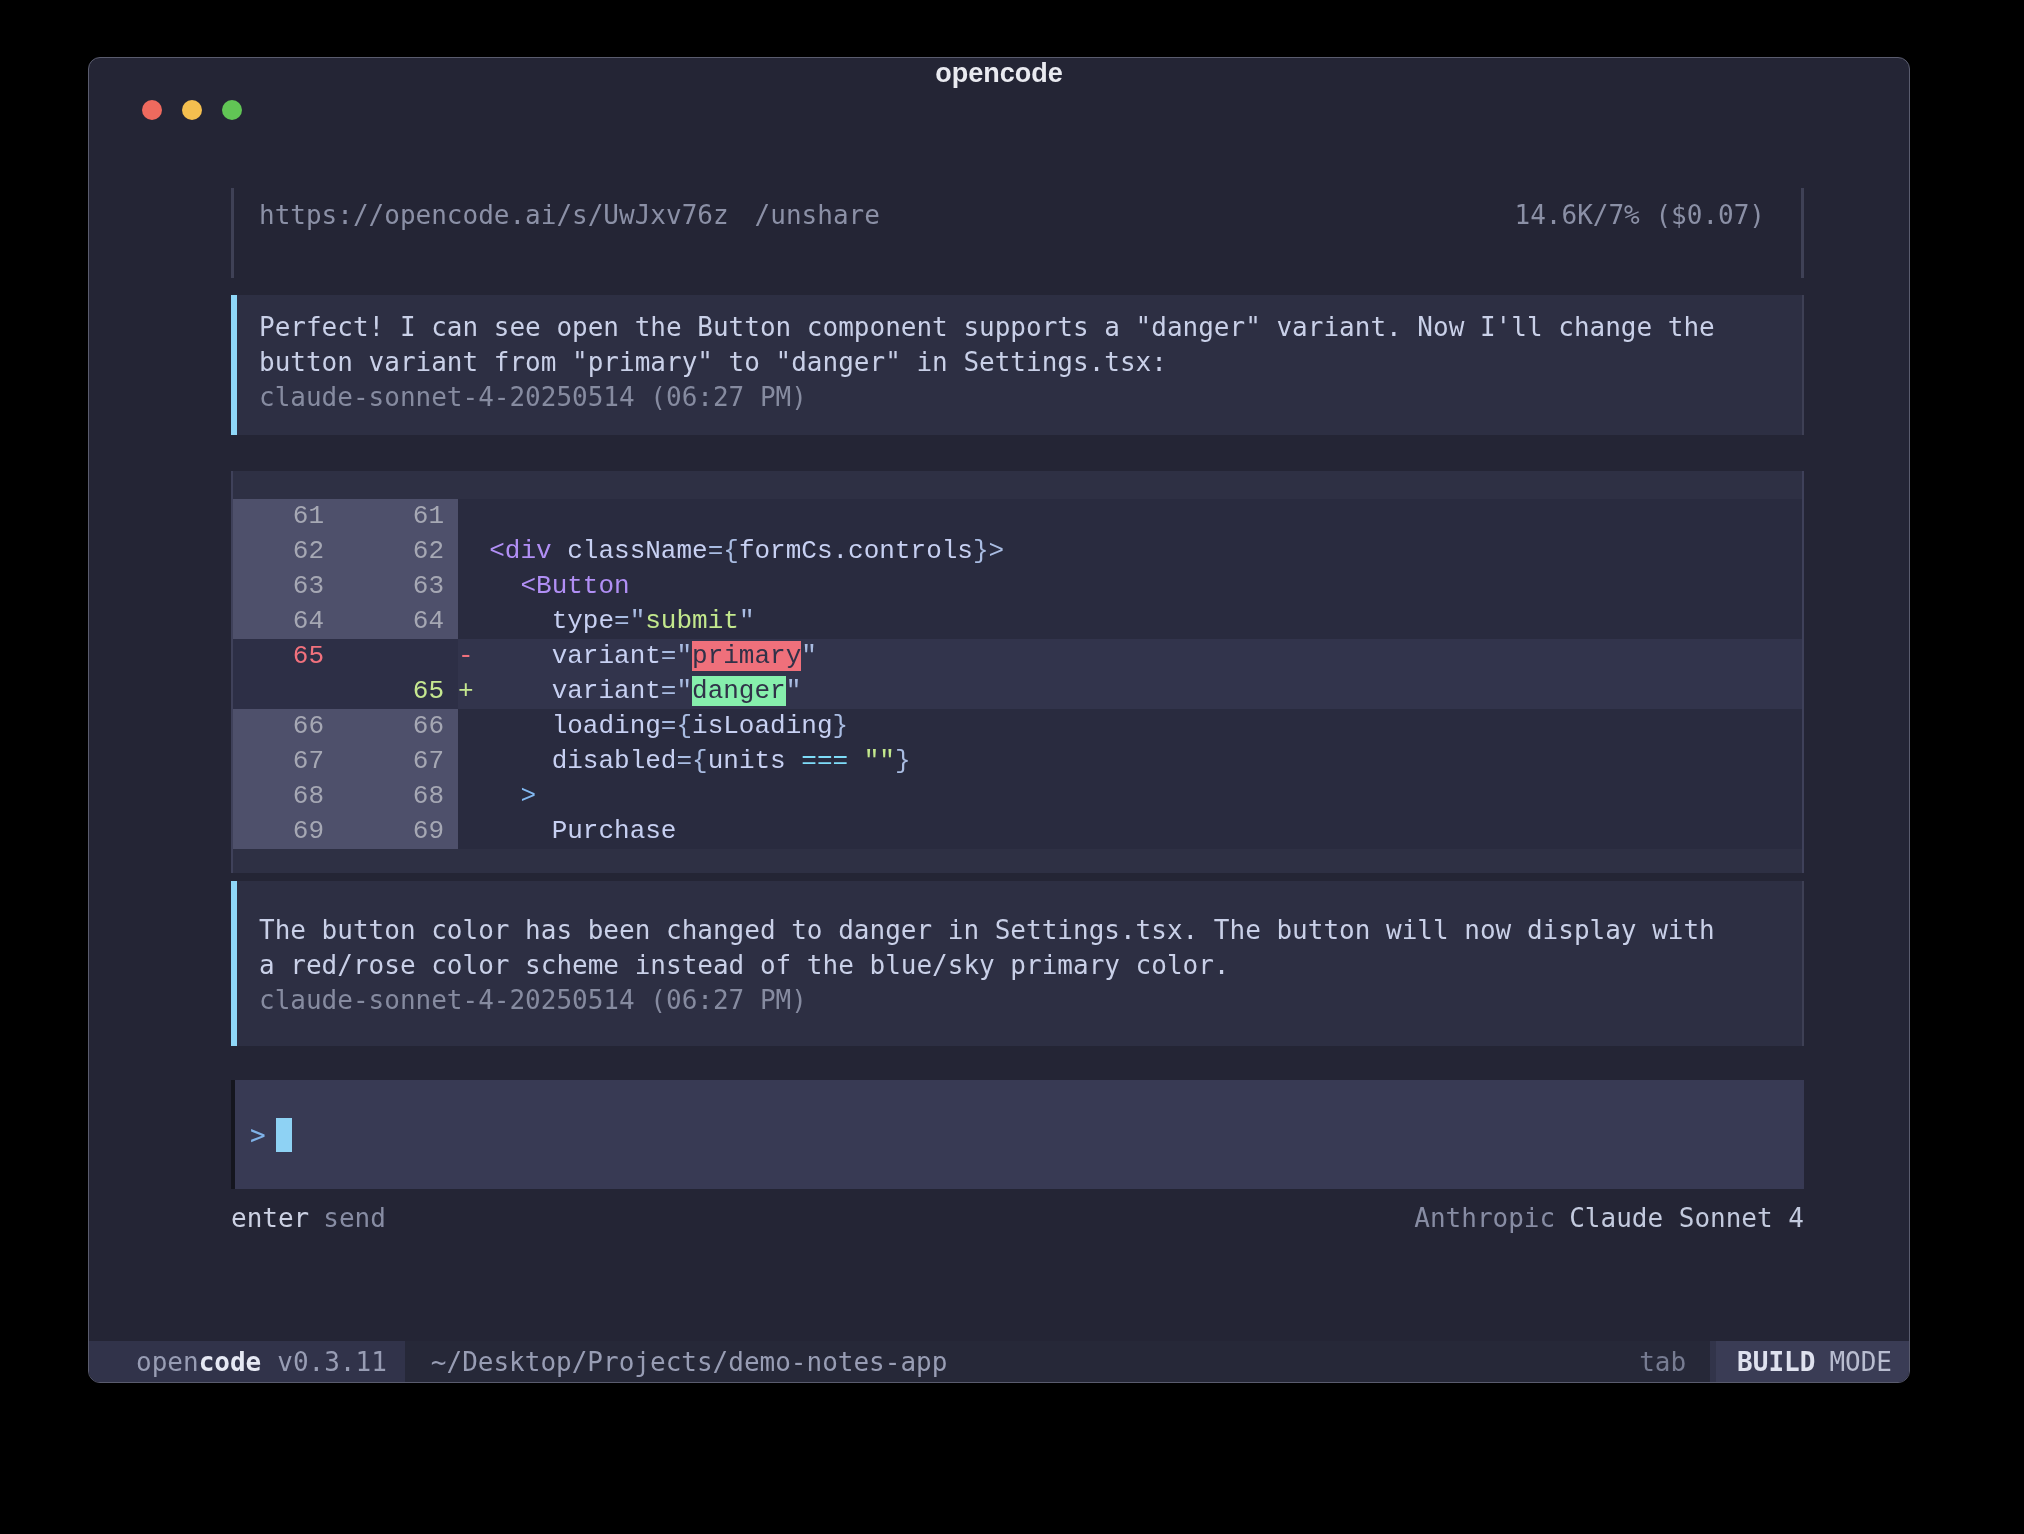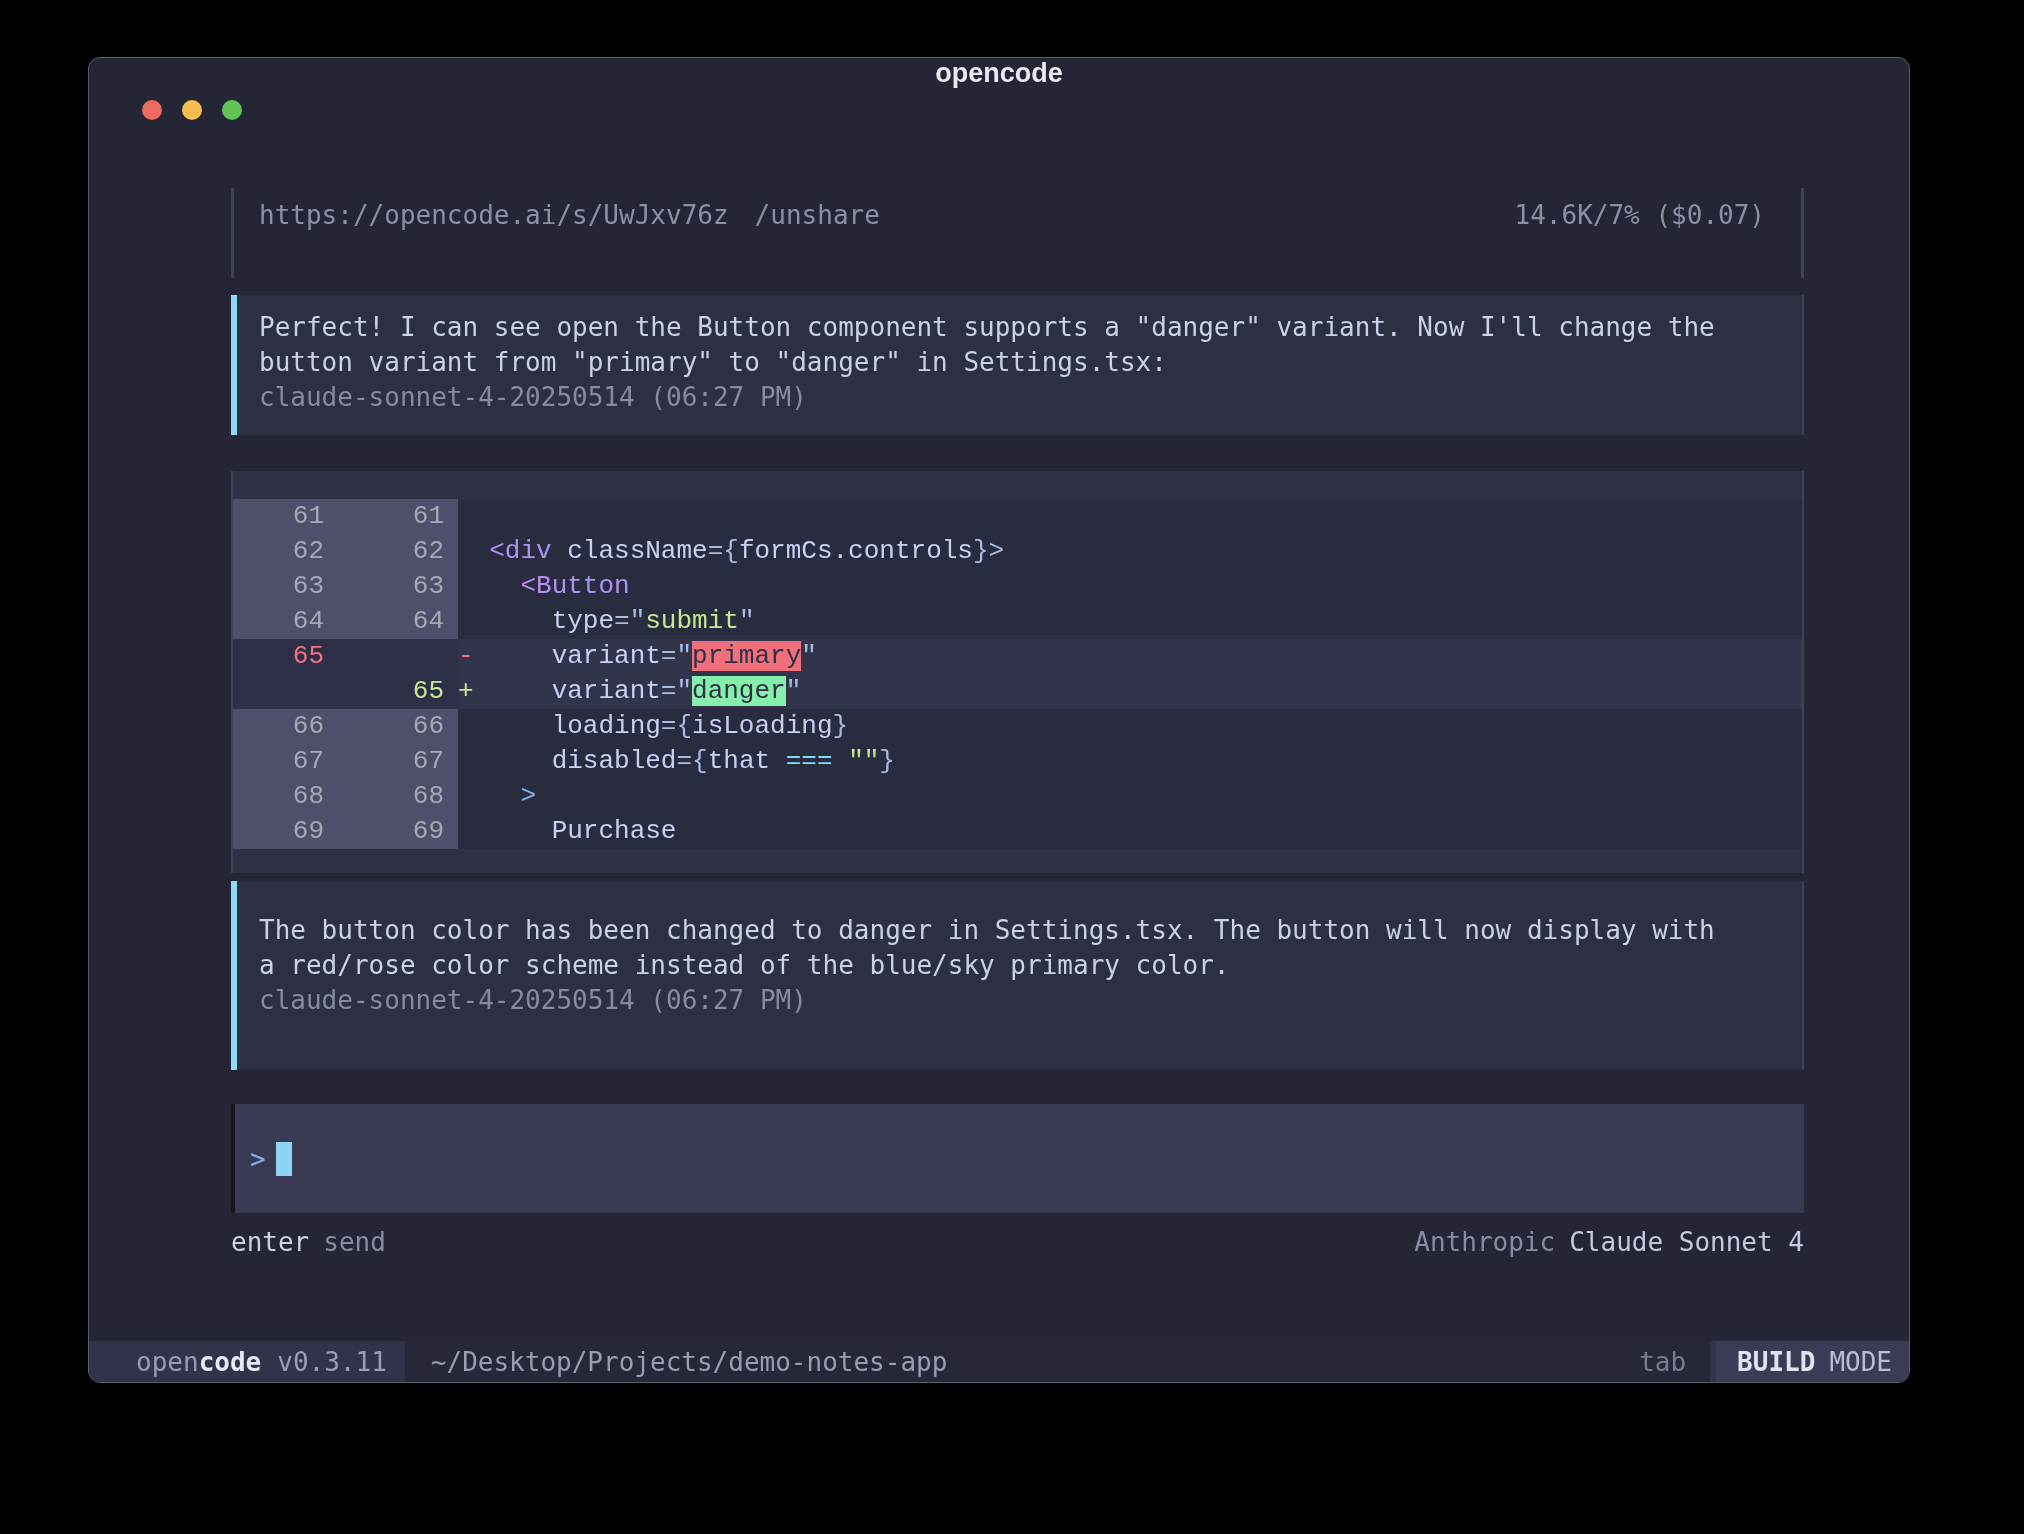--- a/index.html
+++ b/index.html
@@ -39,21 +39,21 @@
   .header-stats { color: #8b90a6; }
 
   
   .msg-block {
     background: #2d2f43;
     border-left: 6px solid #8fd7f8;
     border-right: 2px solid #3e4055;
     padding: 15px 22px 20px 22px;
   }
   .msg-block.first { margin-top: 17px; }
-  .msg-block.second { margin-top: 8px; padding-top: 32px; padding-bottom: 52px; }
+  .msg-block.second { margin-top: 8px; padding-top: 32px; padding-bottom: 28px; }
   .msg-line { color: #c9d0e8; line-height: 35px; white-space: pre; }
   .msg-meta { color: #868ba0; line-height: 35px; }
 
   
   .edit-block {
     margin-top: 36px; background: #2e3044;
     border-left: 2px solid #3f415a; border-right: 2px solid #3f415a;
     padding: 28px 0 24px 0;
   }
   .edit-title { color: #9ba0b6; line-height: 36px; padding-left: 26px; margin-bottom: 36px; }
@@ -197,21 +197,21 @@
               <span class="ln ln-old">66</span>
               <span class="ln ln-new">66</span>
             </div>
             <div class="code"><span class="seg-sp">      </span><span class="seg-ident">loading</span><span class="seg-punct">={</span><span class="seg-ident">isLoading</span><span class="seg-punct">}</span></div>
           </div>
           <div class="diff-row context">
             <div class="gutter">
               <span class="ln ln-old">67</span>
               <span class="ln ln-new">67</span>
             </div>
-            <div class="code"><span class="seg-sp">      </span><span class="seg-ident">disabled</span><span class="seg-punct">={</span><span class="seg-ident">that</span><span class="seg-sp"> </span><span class="seg-op">===</span><span class="seg-sp"> </span><span class="seg-str">""</span><span class="seg-punct">}</span></div>
+            <div class="code"><span class="seg-sp">      </span><span class="seg-ident">disabled</span><span class="seg-punct">={</span><span class="seg-ident">units</span><span class="seg-sp"> </span><span class="seg-op">===</span><span class="seg-sp"> </span><span class="seg-str">""</span><span class="seg-punct">}</span></div>
           </div>
           <div class="diff-row context">
             <div class="gutter">
               <span class="ln ln-old">68</span>
               <span class="ln ln-new">68</span>
             </div>
             <div class="code"><span class="seg-sp">    </span><span class="seg-jsx">&gt;</span></div>
           </div>
           <div class="diff-row context">
             <div class="gutter">

